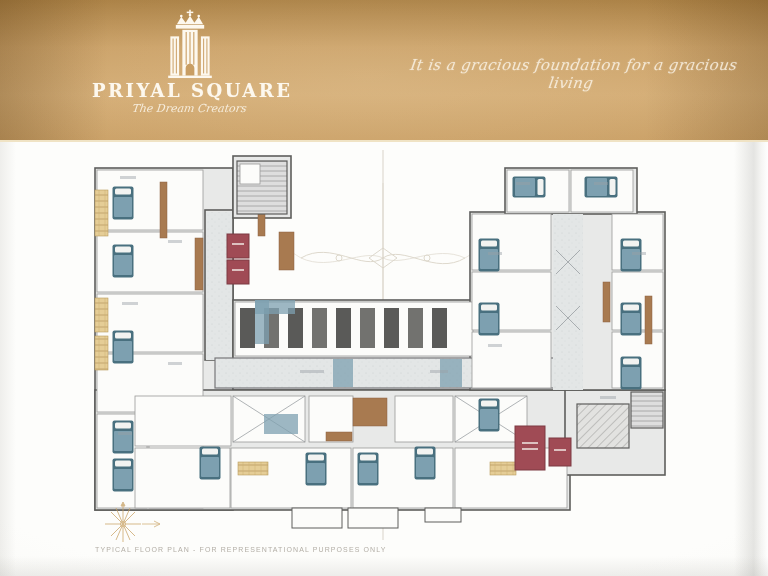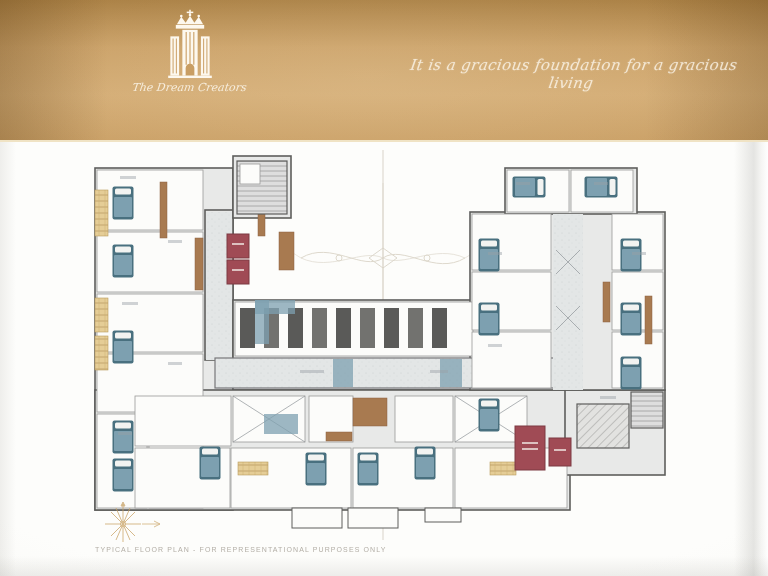--- a/index.html
+++ b/index.html
@@ -85,20 +85,21 @@
         <rect x="12" y="26" width="8" height="36" fill="#fdf8ee"></rect>
         <rect x="40" y="26" width="8" height="36" fill="#fdf8ee"></rect>
         <g stroke="var(--banner-mid)" stroke-width=".9">
           <line x1="14.5" y1="28" x2="14.5" y2="60"></line>
             <line x1="17.5" y1="28" x2="17.5" y2="60"></line>
           <line x1="42.5" y1="28" x2="42.5" y2="60"></line>
             <line x1="45.5" y1="28" x2="45.5" y2="60"></line>
         </g>
         <rect x="10" y="62" width="40" height="2.2" fill="#fdf8ee"></rect>
       </svg>
+      <div class="brand-name">PRIYAL SQUARE</div>
       <div class="brand-tagline">The Dream Creators</div>
     </div>
     <div class="banner-quote">It is a gracious foundation for a gracious living</div>
   </header>
 
   <div class="sheet"></div>
 
   <svg class="plan-svg" width="768" height="576" viewBox="0 0 768 576">
     <defs>
       <pattern id="tex" width="7" height="7" patternUnits="userSpaceOnUse">

